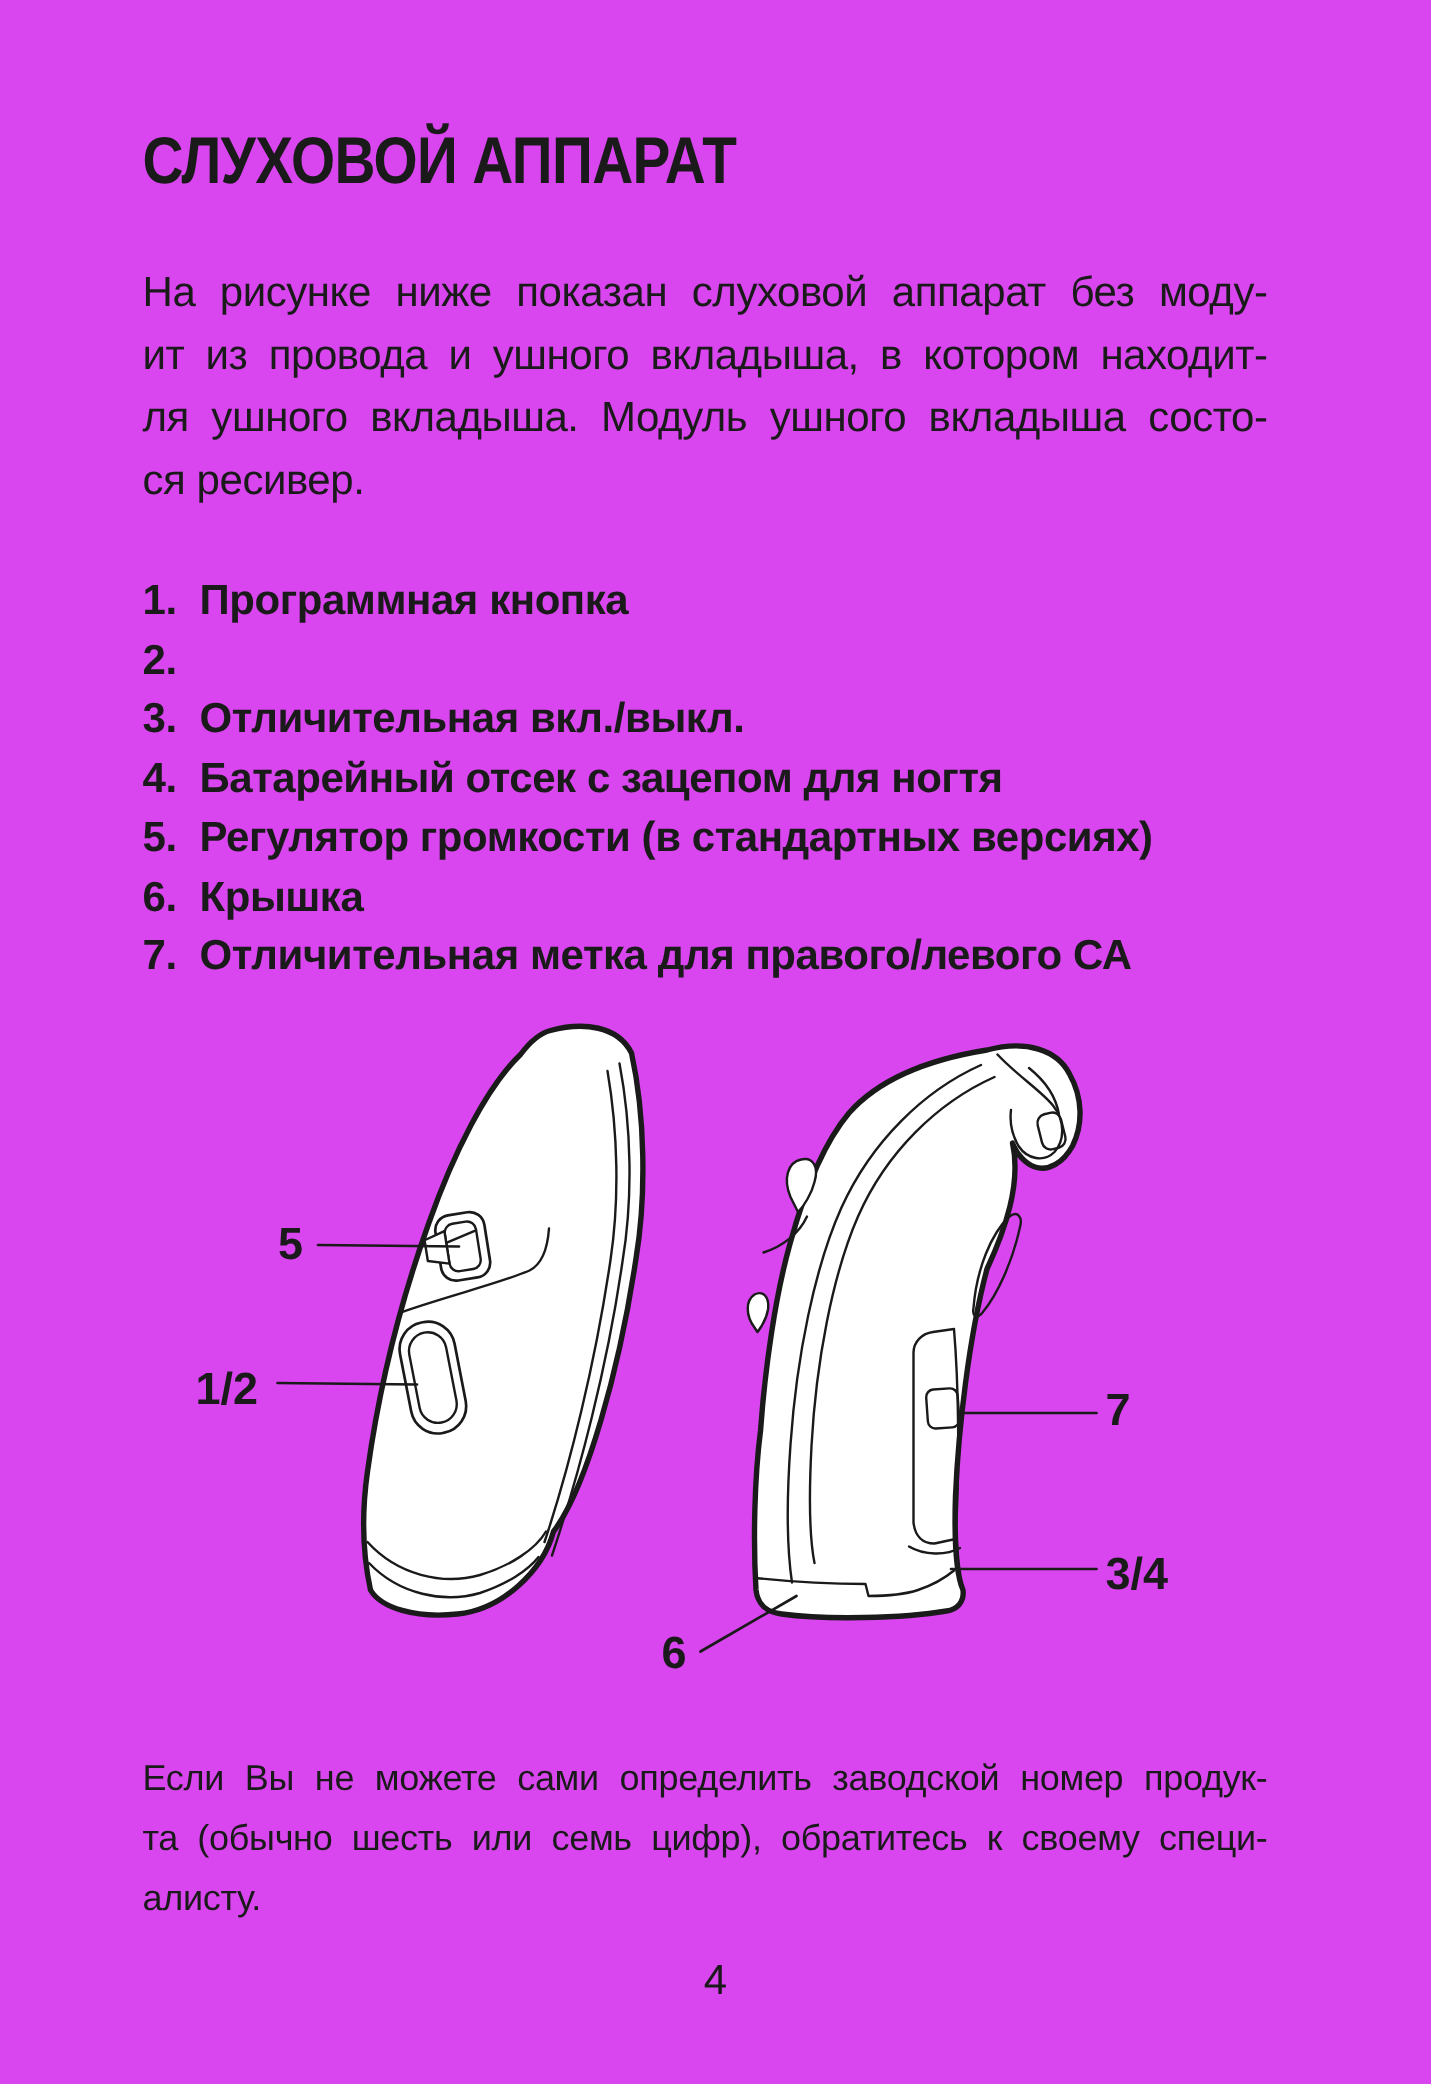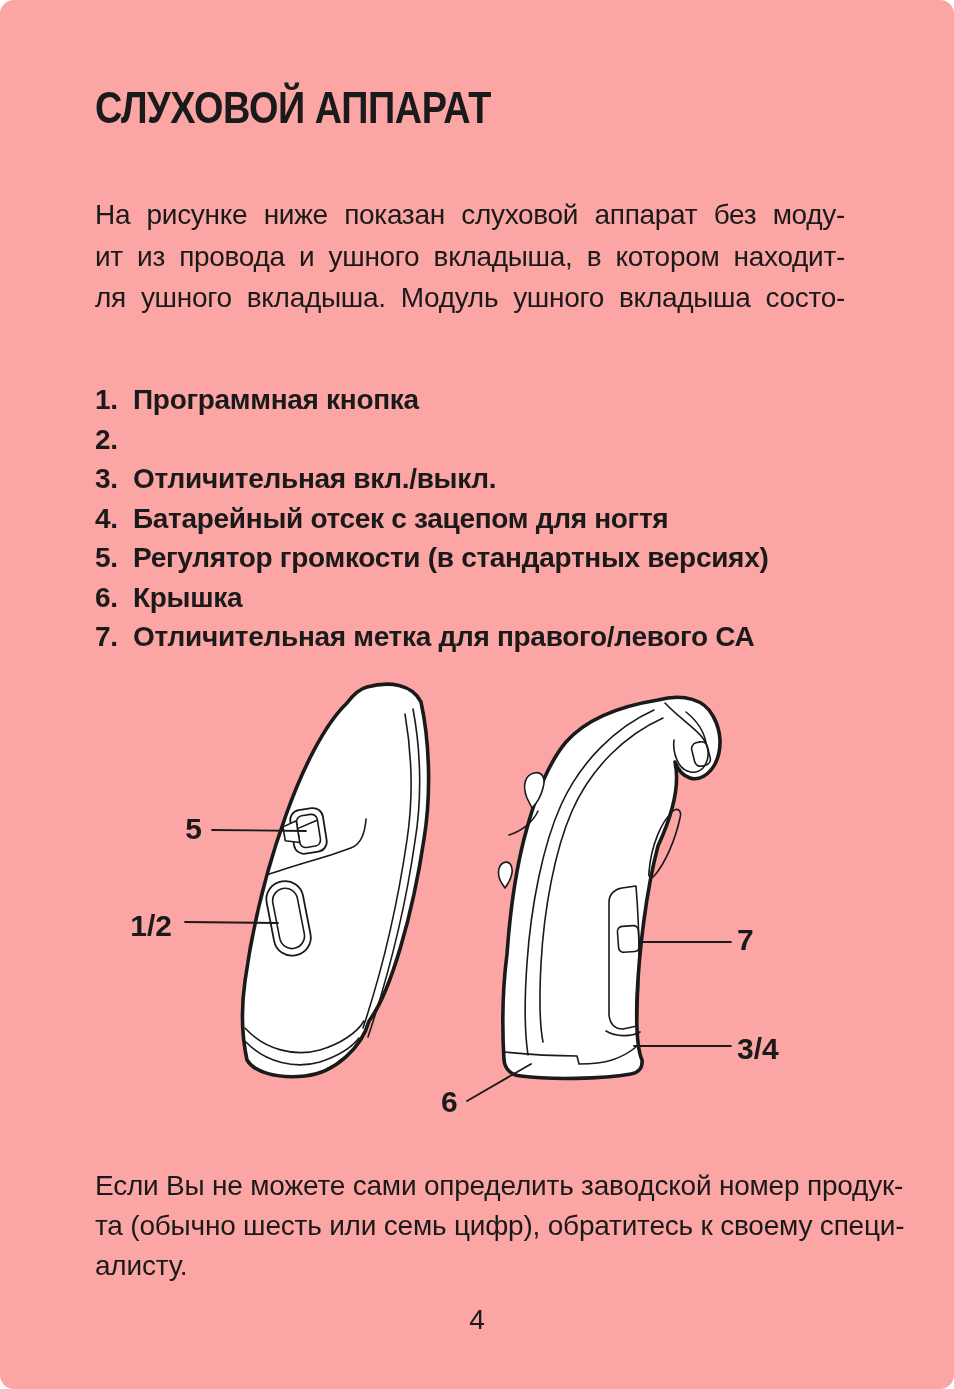--- a/index.html
+++ b/index.html
@@ -4,32 +4,32 @@
 <style>
   * { margin: 0; padding: 0; box-sizing: border-box; }
   html, body { background: #ffffff; }
   body {
     width: 954px; height: 1389px;
     font-family: "Liberation Sans", sans-serif;
     color: #1a1a1a;
     position: relative;
     overflow: hidden;
   }
-  .page { position: relative; width: 954px; height: 1389px; background: #fca5a5; border-radius: 14px; }
+  .page { position: relative; width: 954px; height: 1389px; background: #d946ef; }
 
   .title {
     position: absolute; left: 95px; top: 86px;
     font-size: 44px; font-weight: 700; line-height: 44px;
     letter-spacing: -0.5px;
     transform: scaleX(0.86); transform-origin: left center;
     white-space: nowrap;
   }
 
   .intro {
-    position: absolute; left: 95px; top: 194px; width: 750px;
+    position: absolute; left: 95px; top: 174px; width: 750px;
     font-size: 28px; line-height: 41.5px; letter-spacing: -0.3px;
   }
   .jline { text-align: justify; text-align-last: justify; white-space: nowrap; }
   .jline-last { text-align: left; }
 
   .parts-list {
     position: absolute; left: 95px; top: 380px; width: 760px;
     font-size: 28px; line-height: 39.5px; font-weight: 700; letter-spacing: -0.3px;
     list-style: none;
   }
@@ -41,38 +41,39 @@
   .figure svg { display: block; width: 760px; height: 480px; }
   .outline   { fill: #ffffff; stroke: #1a1a1a; stroke-width: 3.6; stroke-linejoin: round; stroke-linecap: round; }
   .detail    { fill: none; stroke: #1a1a1a; stroke-width: 1.6; stroke-linejoin: round; stroke-linecap: round; }
   .detail-f  { fill: #ffffff; stroke: #1a1a1a; stroke-width: 1.6; stroke-linejoin: round; stroke-linecap: round; }
   .control   { fill: #ffffff; stroke: #1a1a1a; stroke-width: 1.8; stroke-linejoin: round; stroke-linecap: round; }
   .leader    { fill: none; stroke: #1a1a1a; stroke-width: 1.8; stroke-linecap: round; }
   .callout   { font-family: "Liberation Sans", sans-serif; font-size: 30px; font-weight: 700; fill: #1a1a1a; }
 
   .footer-note {
     position: absolute; left: 95px; top: 1166px; width: 750px;
-    font-size: 28px; line-height: 40px; letter-spacing: -0.2px;
+    font-size: 24px; line-height: 40px; letter-spacing: -0.2px;
   }
   .page-number {
     position: absolute; left: 0; top: 1306px; width: 954px;
     text-align: center; font-size: 28px; line-height: 28px;
   }
 </style>
 </head>
 <body>
 
 <div class="page">
 
   <h1 class="title">СЛУХОВОЙ АППАРАТ</h1>
 
   <div class="intro">
     <div class="jline">На рисунке ниже показан слуховой аппарат без моду-</div>
     <div class="jline">ит из провода и ушного вкладыша, в котором находит-</div>
     <div class="jline">ля ушного вкладыша. Модуль ушного вкладыша состо-</div>
+    <div class="jline-last">ся ресивер.</div>
   </div>
 
   <ol class="parts-list">
     <li class="parts-row">
       <span class="parts-num">1.</span>
       <span><span>Программная кнопка</span><span class="parts-note"></span></span>
     </li>
     <li class="parts-row">
       <span class="parts-num">2.</span>
     </li>

